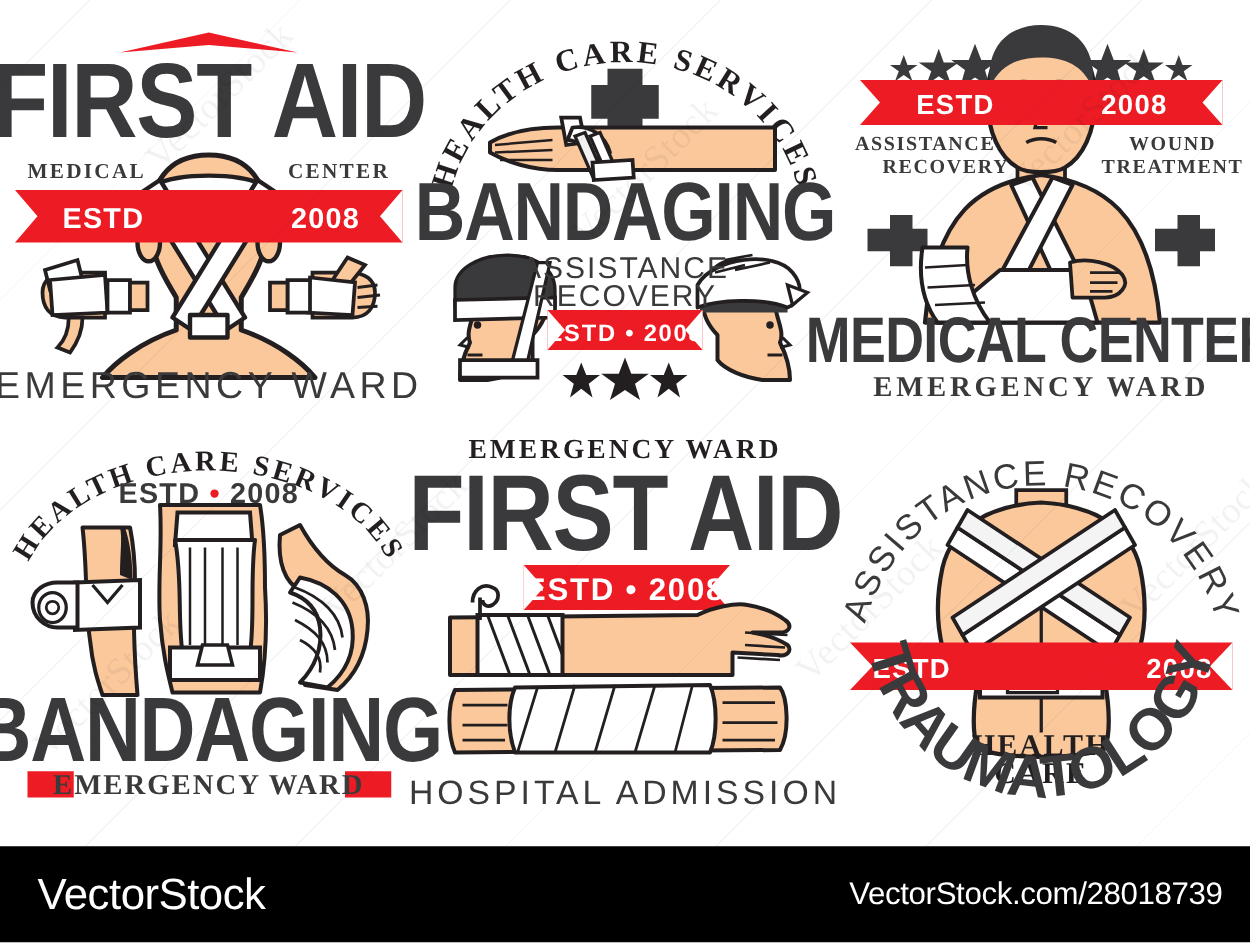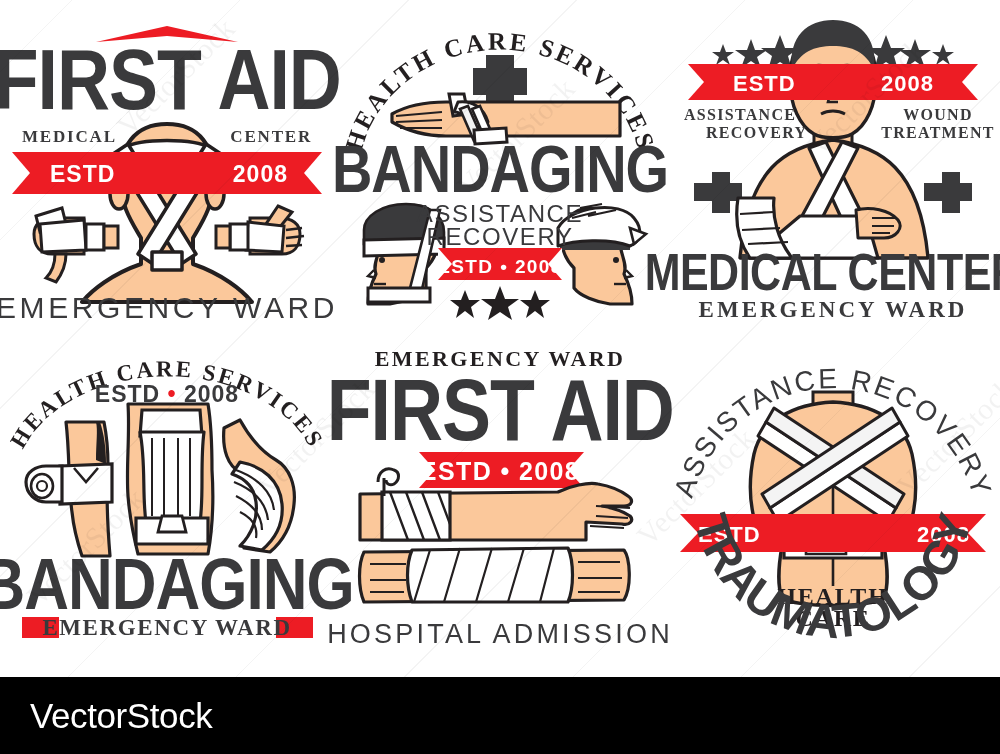--- a/index.html
+++ b/index.html
@@ -385,15 +385,16 @@
   <div class="wmtext" style="left:100px;top:60px;">VectorStock</div>
   <div class="wmtext" style="left:440px;top:120px;">VectorStock</div>
   <div class="wmtext" style="left:790px;top:80px;">VectorStock</div>
   <div class="wmtext" style="left:240px;top:420px;">VectorStock</div>
   <div class="wmtext" style="left:620px;top:470px;">VectorStock</div>
   <div class="wmtext" style="left:10px;top:530px;">VectorStock</div>
   <div class="wmtext" style="left:880px;top:420px;">VectorStock</div>
 
   <div class="footer">
     <div class="brand">VectorStock</div>
+    <div class="url">VectorStock.com/28018739</div>
   </div>
 
 </div>
 
 </body></html>

